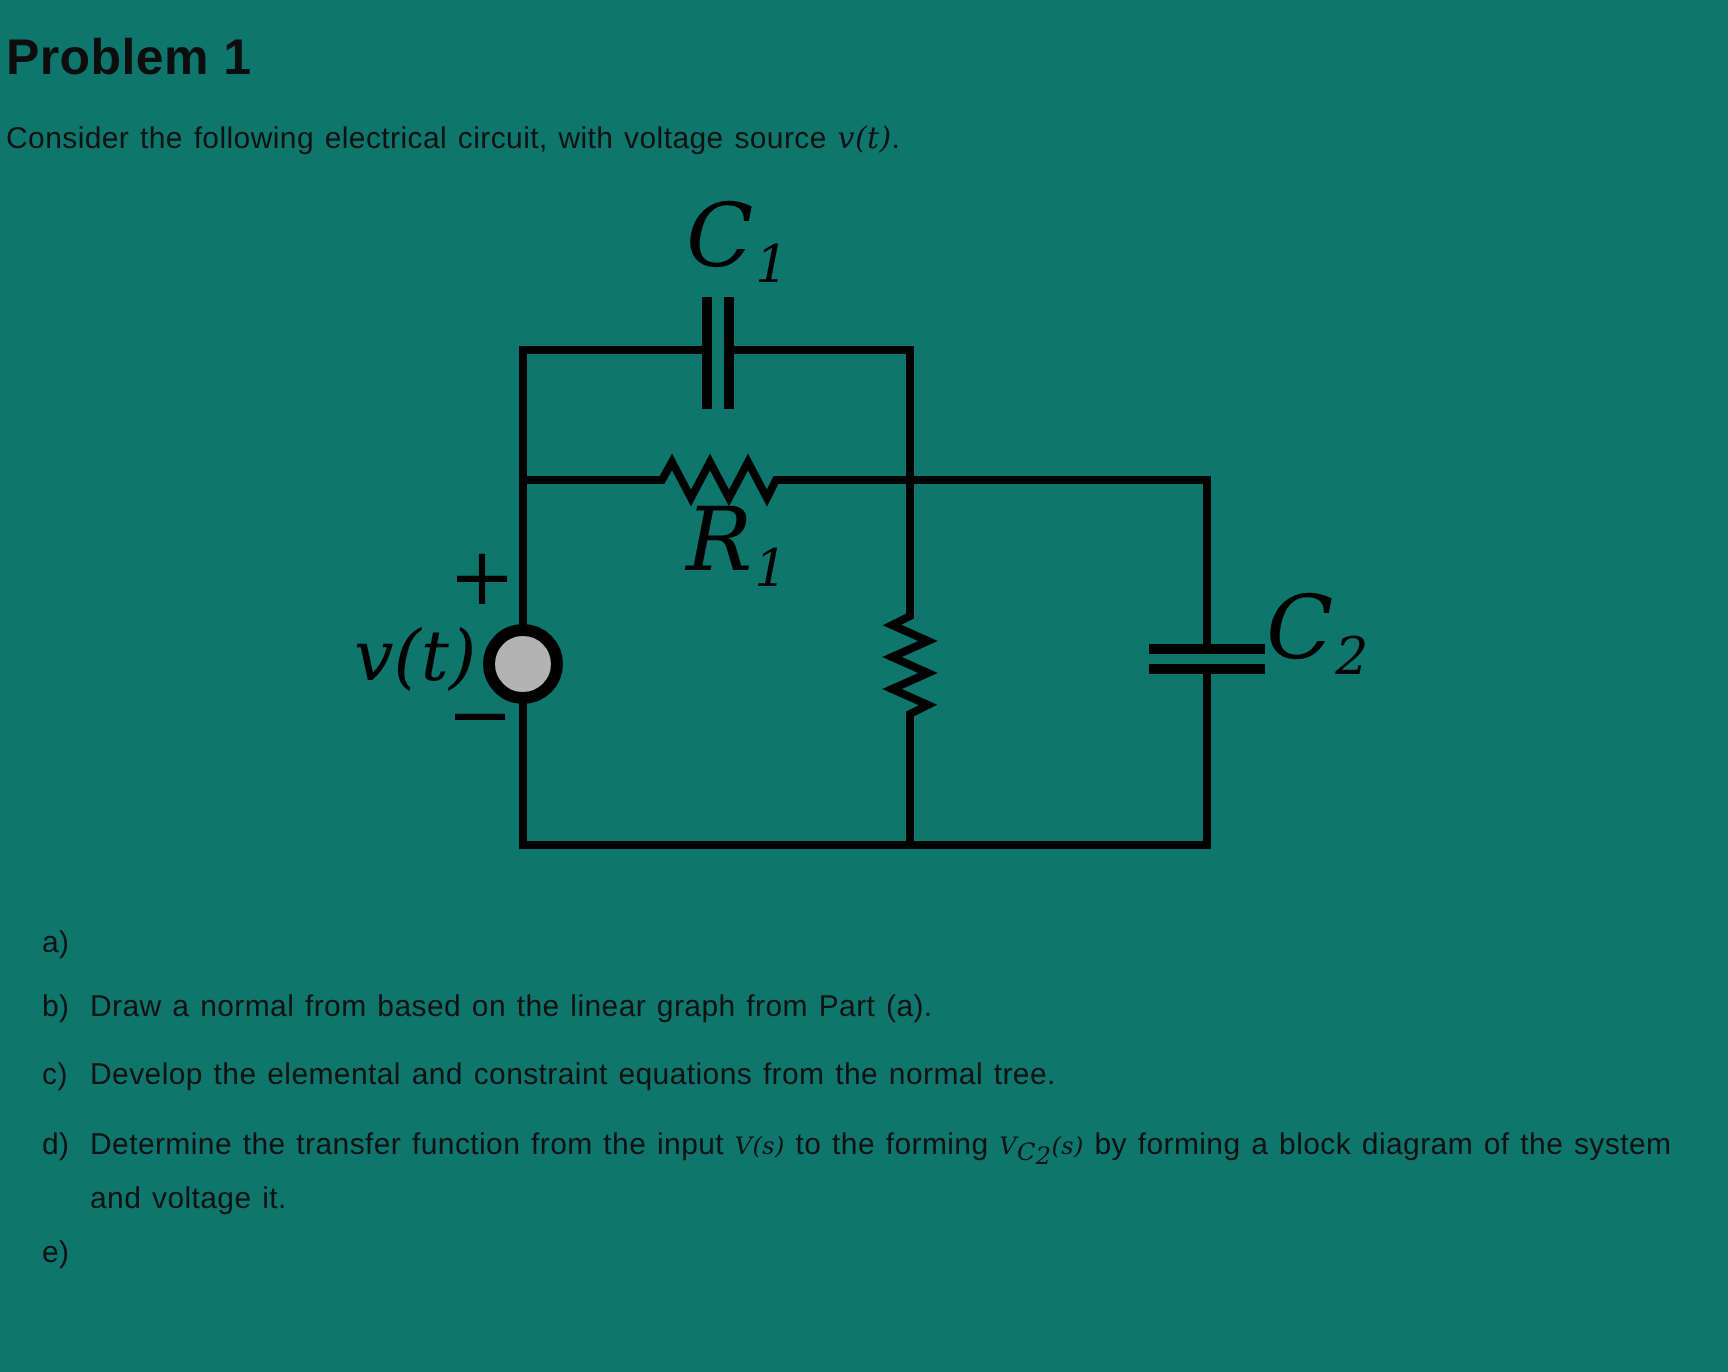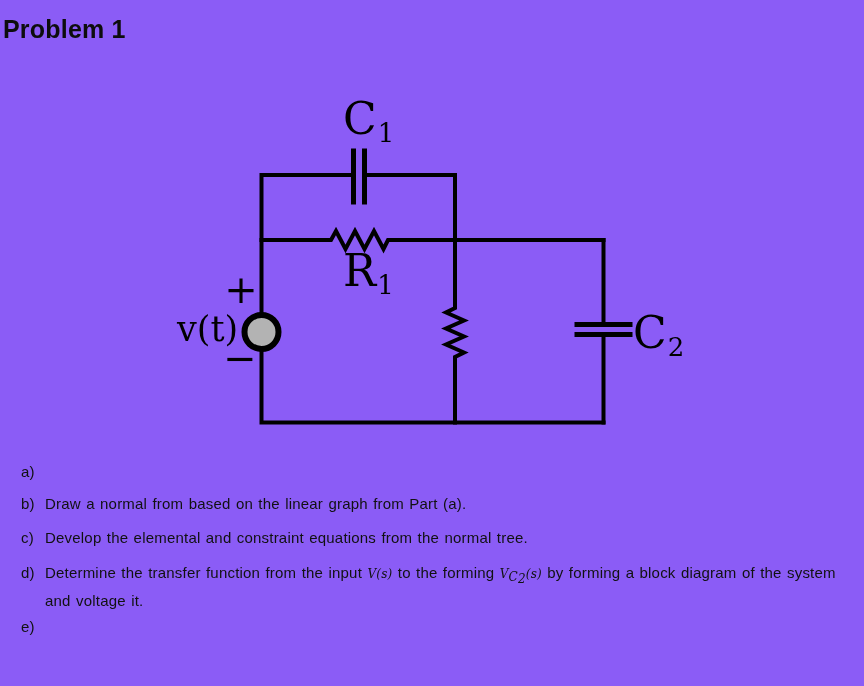--- a/index.html
+++ b/index.html
@@ -1,20 +1,20 @@
 <!DOCTYPE html>
 <html><head>
 <meta charset="utf-8">
 <style>
   html, body { margin: 0; padding: 0; background: #ffffff; }
   .page {
     position: relative;
     width: 864px;
     height: 686px;
-    background: #8b5cf6;
+    background: #0f766e;
     color: #111;
     font-family: "Liberation Sans", sans-serif;
     overflow: hidden;
   }
   .title {
     position: absolute;
     left: 3px;
     top: 15px;
     font-size: 25px;
     font-weight: bold;
@@ -36,20 +36,21 @@
     font-style: italic;
   }
   .circuit {
     position: absolute;
     left: 0;
     top: 0;
   }
   .comp-label {
     position: absolute;
     font-family: "DejaVu Serif", serif;
+    font-style: italic;
     font-size: 44px;
     line-height: 1;
     color: #000;
     white-space: nowrap;
   }
   .comp-label .csub {
     font-size: 26px;
     vertical-align: -8px;
     margin-left: 1px;
   }
@@ -86,20 +87,21 @@
   .msub  { font-size: 11px; vertical-align: -3px; }
   .msub2 { font-size: 8px;  vertical-align: -5px; }
 </style>
 </head>
 <body>
 
 <div class="page">
 
   <div class="title">Problem 1</div>
 
+  <div class="intro"><span>Consider the following electrical circuit, with voltage source </span><span class="m">v(t)</span><span>.</span></div>
 
   <svg class="circuit" width="864" height="686" viewBox="0 0 864 686">
     <g fill="none" stroke-width="4" stroke-linecap="square" stroke-linejoin="miter" stroke="#000000">
       <path d="M 352 175 L 261.5 175 L 261.5 422.5 L 603.5 422.5"></path>
       <path d="M 366 175 L 455 175"></path>
       <path d="M 261.5 240 H 331 L 336 231 L 345.5 249 L 355 231 L 364.5 249 L 374 231 L 383.5 249 L 388 240 H 603.5"></path>
       <path d="M 455 175 V 308 L 446 312.5 L 464 320.5 L 446 328.5 L 464 336.5 L 446 344.5 L 464 352.5 L 455 357 V 422.5"></path>
       <path d="M 603.5 240 V 322"></path>
       <path d="M 603.5 337 V 422.5"></path>
       <path stroke-width="5" d="M 353.5 151 V 202"></path>
@@ -108,21 +110,21 @@
       <path stroke-width="5" d="M 577 334.5 H 630"></path>
       <circle cx="261.5" cy="332" r="17" stroke-width="6" fill="#b3b3b3"></circle>
     </g>
   </svg>
 
   <div class="comp-label" style="left:343px; top:97px;"><span>C</span><span class="csub">1</span></div>
 
   <div class="comp-label" style="left:343px; top:249px;"><span>R</span><span class="csub">1</span></div>
 
 
-  <div class="comp-label" style="left:633px; top:311px;text-align:center;"><span>C</span><span class="csub">2</span></div>
+  <div class="comp-label" style="left:633px; top:293px;text-align:center;"><span>C</span><span class="csub">2</span></div>
 
   <div class="comp-label v-label" style="left:177px; top:312px;">v(t)</div>
 
   <div class="sign" style="left:223px; top:271px;">+</div>
   <div class="sign" style="left:222px; top:340px;">−</div>
 
   <div class="task" style="top:461px;"><span class="lbl">a)</span></div>
 
   <div class="task" style="top:493px;"><span class="lbl">b)</span><span>Draw a normal from based on the linear graph from Part (a).</span></div>
 

